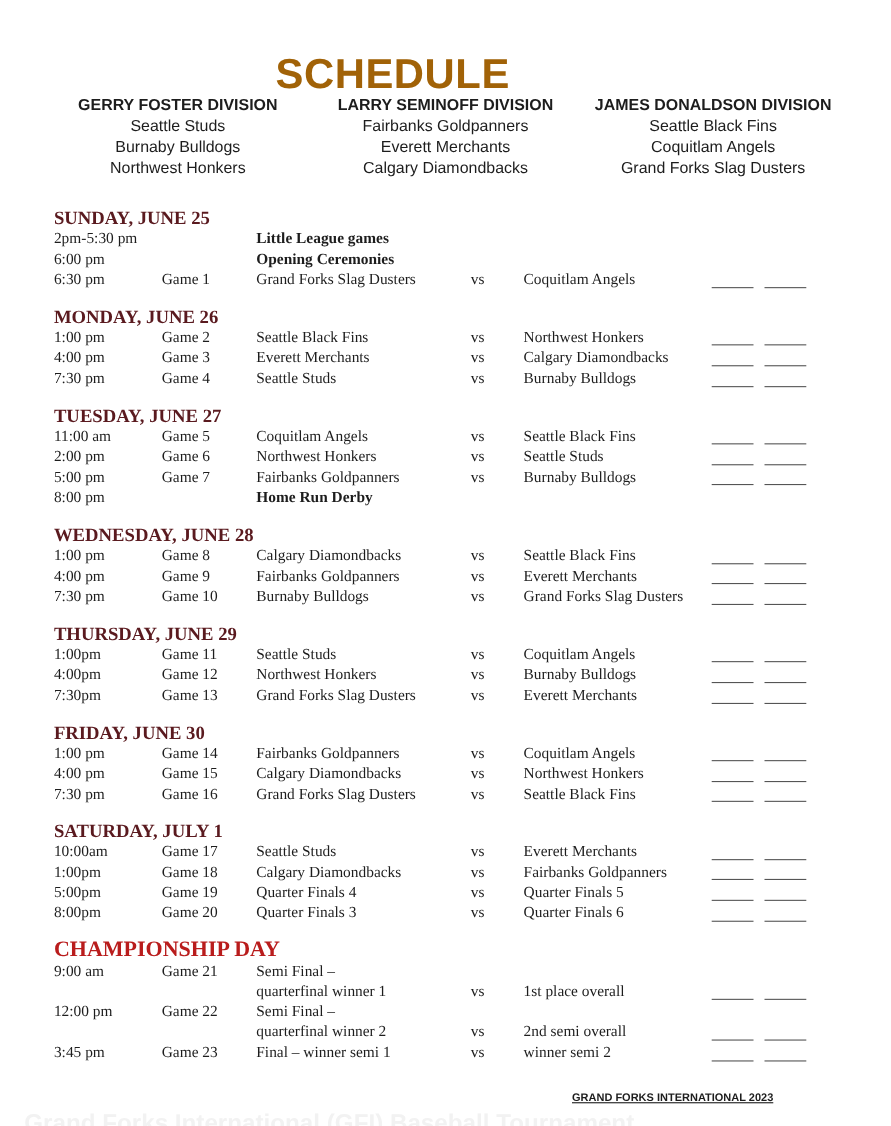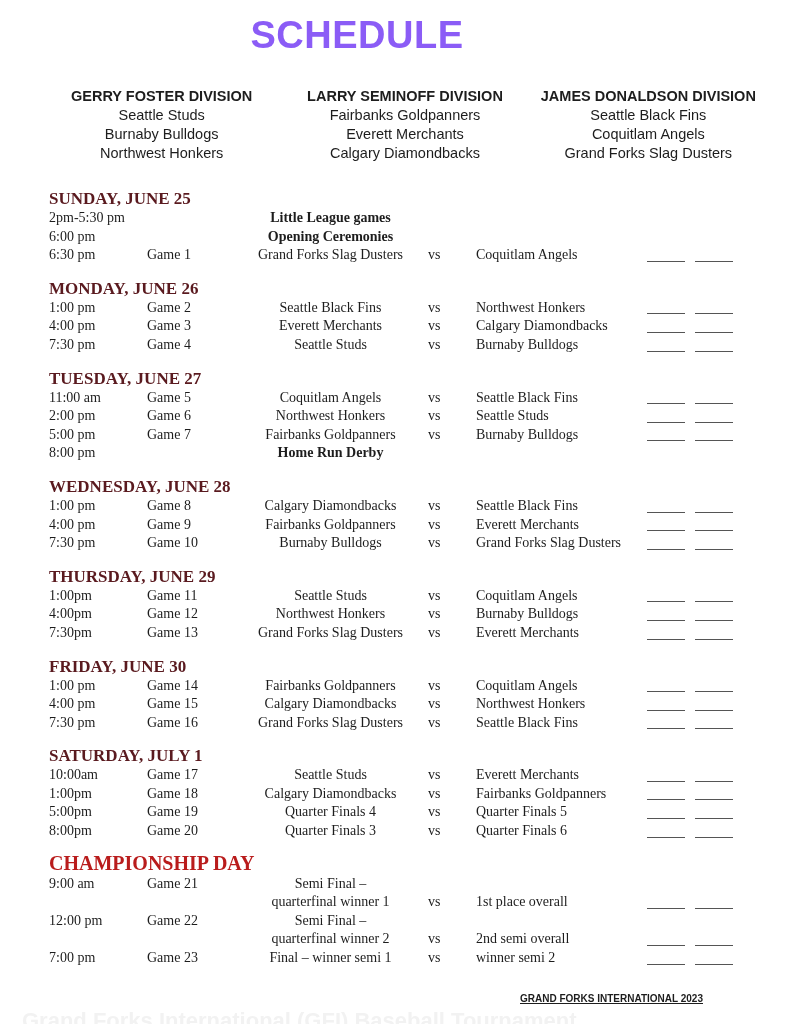--- a/index.html
+++ b/index.html
@@ -1,31 +1,31 @@
 <!DOCTYPE html>
 <html><head>
 <meta charset="utf-8">
 <style>
   html, body { margin:0; padding:0; background:#ffffff; }
   body { width:810px; height:1024px; position:relative; overflow:hidden;
          font-family:"Liberation Sans", sans-serif; color:#1d1d1d; }
-  .title { position:absolute; top:14px; left:0; width:714px; text-align:center;
-           font-size:38px; font-weight:bold; color:#8b5cf6; letter-spacing:0.5px; }
+  .title { position:absolute; top:47px; left:0; width:714px; text-align:center;
+           font-size:38px; font-weight:bold; color:#a16207; letter-spacing:0.5px; }
   .divisions { position:absolute; top:87px; left:40px; width:730px; display:flex;align-items:flex-end; }
   .division { flex:1; text-align:center; font-size:14.5px; line-height:19px; }
   .division .dhead { font-weight:bold; font-size:14.5px; }
   .schedule { position:absolute; top:186px; left:49px; width:720px; }
   .day { margin-bottom:11px;font-family:Liberation Serif, serif; }
   .day-head { display:flex; height:23px; align-items:flex-end; }
   .day-title { font-weight:bold; font-size:17px; color:#5a1a1f; width:184px; }
   .day-sub { font-weight:bold; font-size:20px; color:#b91c1c; }
   .row { display:flex; font-size:14px; height:18.6px; line-height:18.6px; position:relative; }
   .c-time { width:98px; }
   .c-game { width:86px; }
-  .c-home { width:195px;text-align:center; }
+  .c-home { width:195px; }
   .c-vs { width:48px; }
   .c-away { width:170px; }
   .c-score { display:flex; gap:10px; position:absolute; left:598px; bottom:3px; }
   .blank { display:inline-block; width:38px; border-bottom:1.5px solid #555; }
   .bold { font-weight:bold; }
   .footer { position:absolute; top:993px; left:520px; font-size:10px; font-weight:bold;text-decoration:underline; }
   .watermark { position:absolute; top:1008px; left:22px; font-size:22px; font-weight:bold;
                color:#f2f2f2; white-space:nowrap; }
 </style>
 </head>
@@ -372,21 +372,21 @@
         <span class="c-game"></span>
         <span class="c-home">quarterfinal winner 2</span>
         <span class="c-vs">vs</span>
         <span class="c-away">2nd semi overall</span>
         <span class="c-score">
           <span class="blank"></span>
           <span class="blank"></span>
         </span>
       </div>
       <div class="row">
-        <span class="c-time">7:00 pm</span>
+        <span class="c-time">3:45 pm</span>
         <span class="c-game">Game 23</span>
         <span class="c-home">Final  –  winner semi 1</span>
         <span class="c-vs">vs</span>
         <span class="c-away">winner semi 2</span>
         <span class="c-score">
           <span class="blank"></span>
           <span class="blank"></span>
         </span>
       </div>
     </div>

